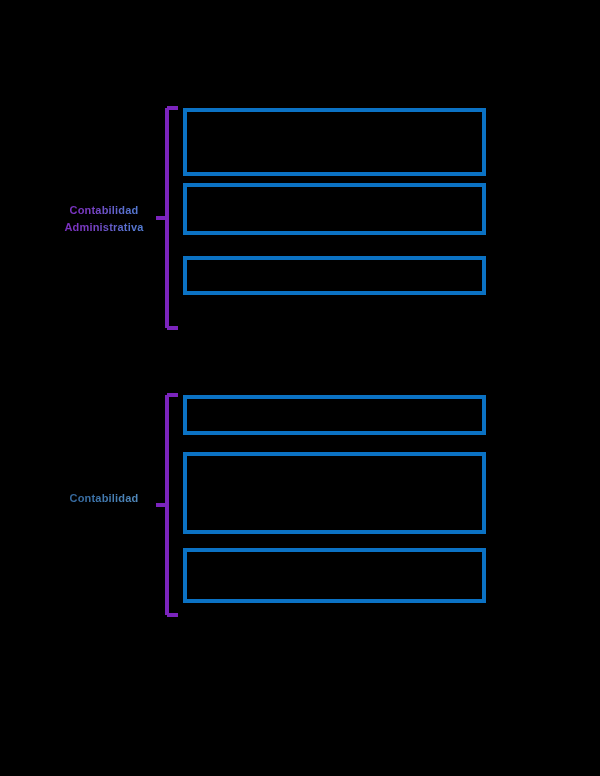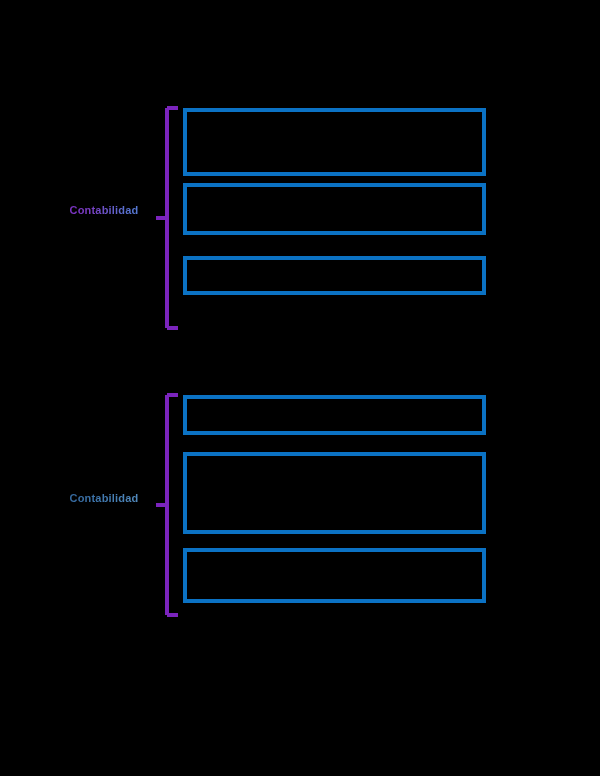--- a/index.html
+++ b/index.html
@@ -75,20 +75,21 @@
     border: 4px solid #0b72c4;
   }
 </style>
 </head>
 <body>
 
 <div id="canvas">
 
   <div class="group-label label-admin" style="left: 48px; top: 202px; width: 112px;">
     <span class="line">Contabilidad</span>
+    <span class="line">Administrativa</span>
   </div>
 
   <div class="brace" style="left: 151px; top: 104px;">
     <svg width="36" height="228" viewBox="0 0 36 228">
 
       <path d="M16 4 L16 224" stroke="#7b24bd" stroke-width="4" fill="none" stroke-linecap="butt"></path>
 
       <path d="M16 4 L27 4" stroke="#7b24bd" stroke-width="4" fill="none" stroke-linecap="butt"></path>
 
       <path d="M16 224 L27 224" stroke="#7b24bd" stroke-width="4" fill="none" stroke-linecap="butt"></path>

